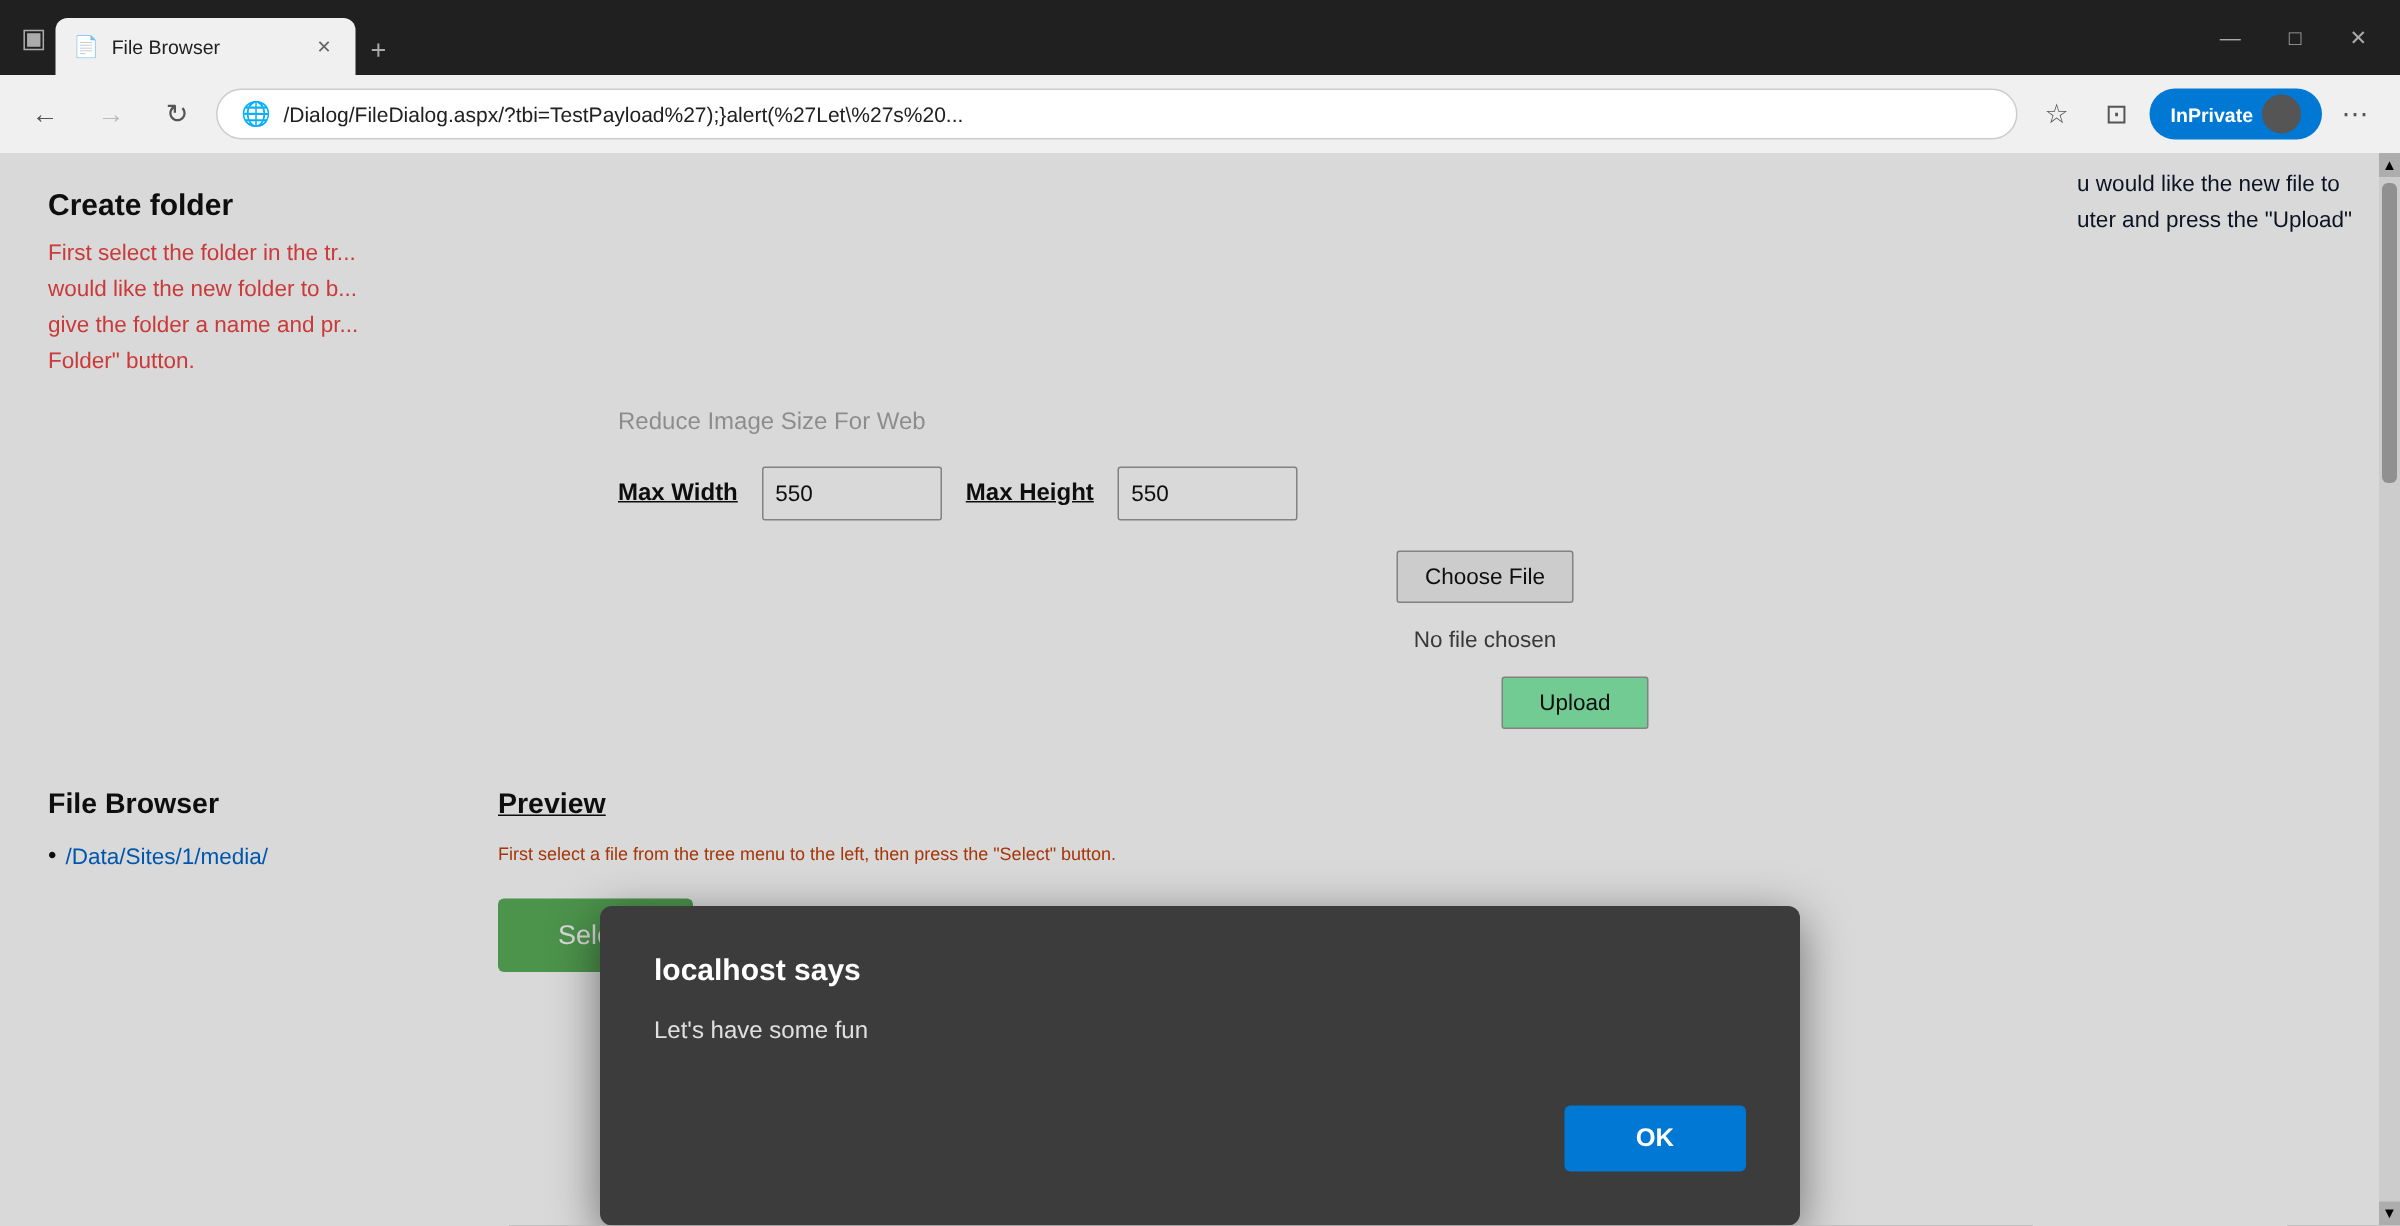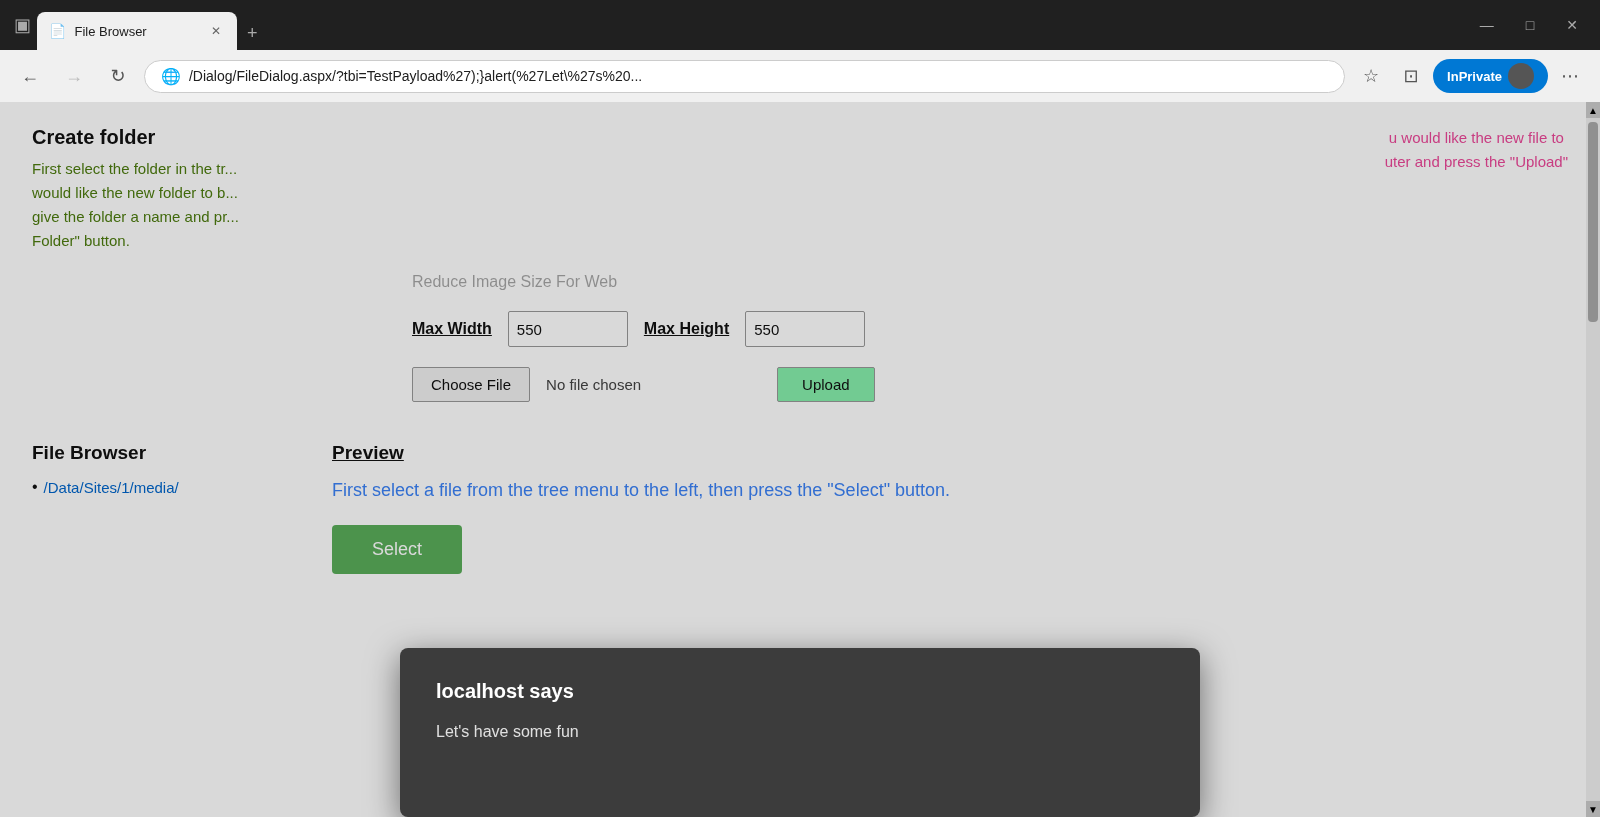--- a/index.html
+++ b/index.html
@@ -203,21 +203,21 @@
 
     .section-title {
       font-size: 20px;
       font-weight: 700;
       color: #111;
       margin-bottom: 8px;
     }
 
     .section-text {
       font-size: 15px;
-      color: #4d7c0f;
+      color: #ef4444;
       line-height: 1.6;
       max-width: 500px;
     }
 
     
     .upload-section {
       margin-top: 20px;
     }
 
     .dim-row {
@@ -243,20 +243,21 @@
       font-size: 15px;
       padding: 4px 8px;
       color: #111;
     }
 
     .file-upload-row {
       display: flex;
       align-items: center;
       gap: 16px;
       margin-left: 200px;
+      flex-direction: column;
     }
 
     .choose-file-btn {
       background: #f0f0f0;
       border: 1px solid #999;
       border-radius: 2px;
       padding: 8px 18px;
       font-size: 15px;
       cursor: pointer;
       color: #111;
@@ -319,46 +320,46 @@
 
     .preview-heading {
       font-size: 19px;
       font-weight: 700;
       color: #111;
       margin-bottom: 12px;
       text-decoration: underline;
     }
 
     .preview-text {
-      font-size: 18px;
-      color: #3b82f6;
+      font-size: 12px;
+      color: #c2410c;
       line-height: 1.6;
     }
 
     .select-btn {
       background: #5aad5a;
       color: white;
       border: none;
       border-radius: 4px;
       padding: 14px 40px;
       font-size: 18px;
       cursor: pointer;
       margin-top: 20px;
     }
 
     
     .right-text {
       position: absolute;
       right: 32px;
-      top: 24px;
-      font-size: 15px;
-      color: #ec4899;
+      top: 9px;
+      font-size: 15px;
+      color: #0f172a;
       line-height: 1.6;
       max-width: 380px;
-      text-align: center;
+      text-align: left;
     }
 
     
     .scrollbar-track {
       position: absolute;
       right: 0;
       top: 0;
       bottom: 0;
       width: 14px;
       background: #f0f0f0;
@@ -547,16 +548,19 @@
     <div class="scrollbar-track">
       <div class="scrollbar-up">▲</div>
       <div class="scrollbar-thumb"></div>
       <div class="scrollbar-down">▼</div>
     </div>
 
     <div class="alert-overlay">
       <div class="alert-dialog">
         <div class="alert-title">localhost says</div>
         <div class="alert-message">Let's have some fun</div>
+        <div class="alert-footer">
+          <button class="alert-ok-btn">OK</button>
+        </div>
       </div>
     </div>
   </div>
 </div>
 
 </body></html>

